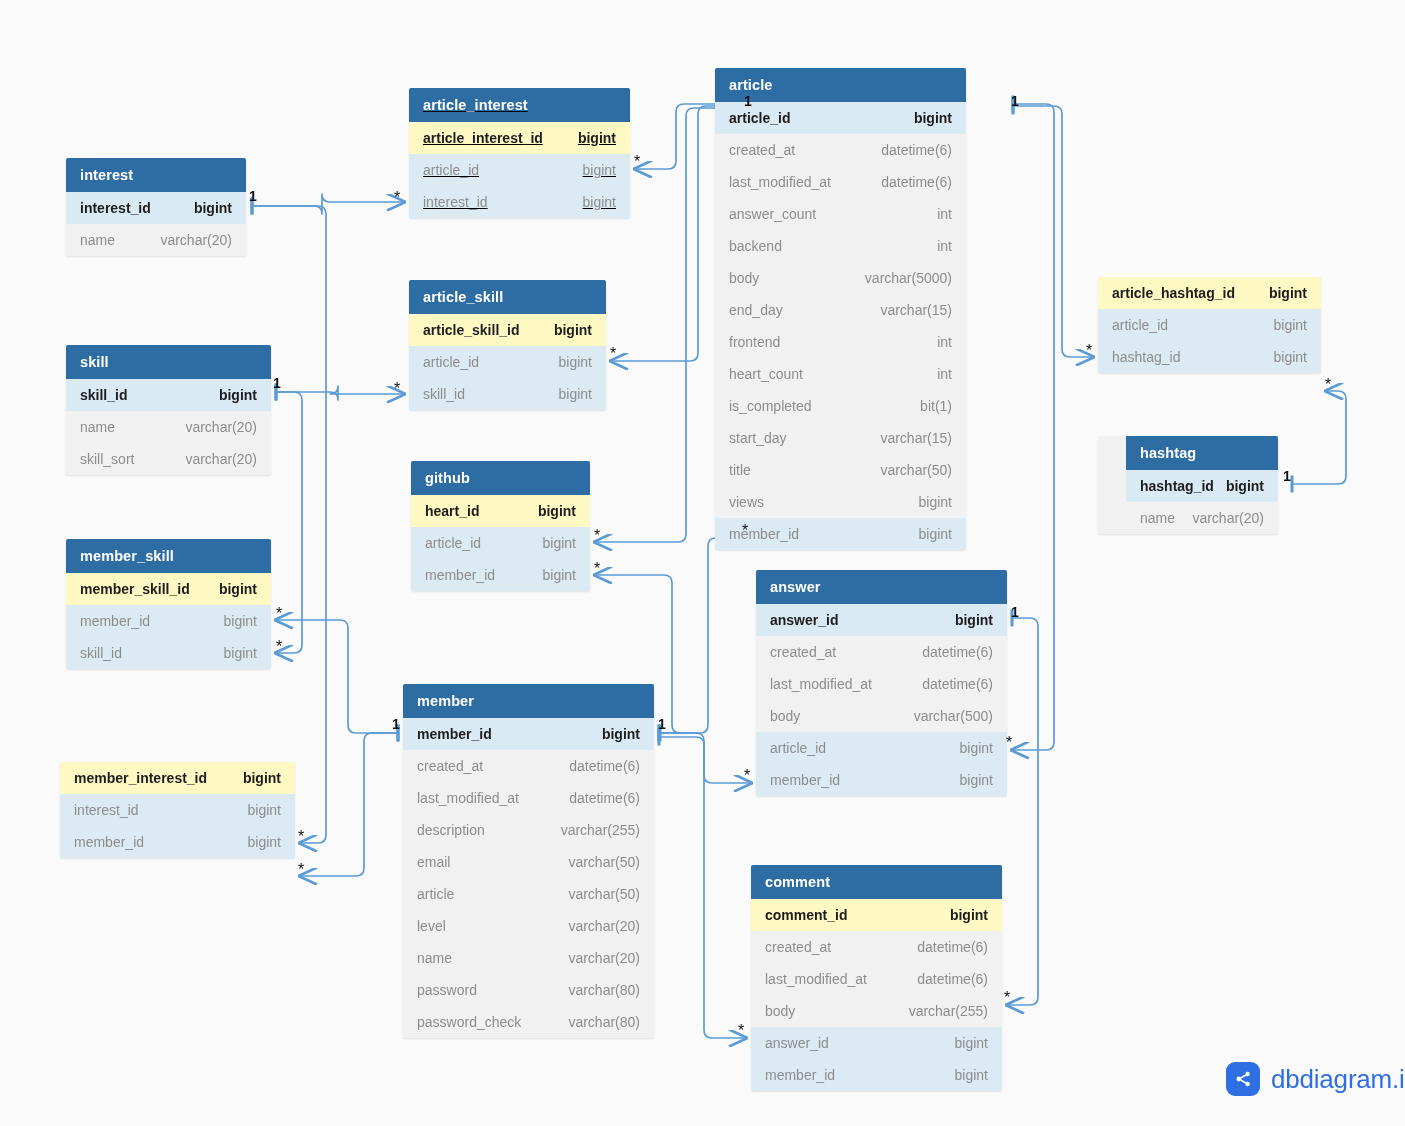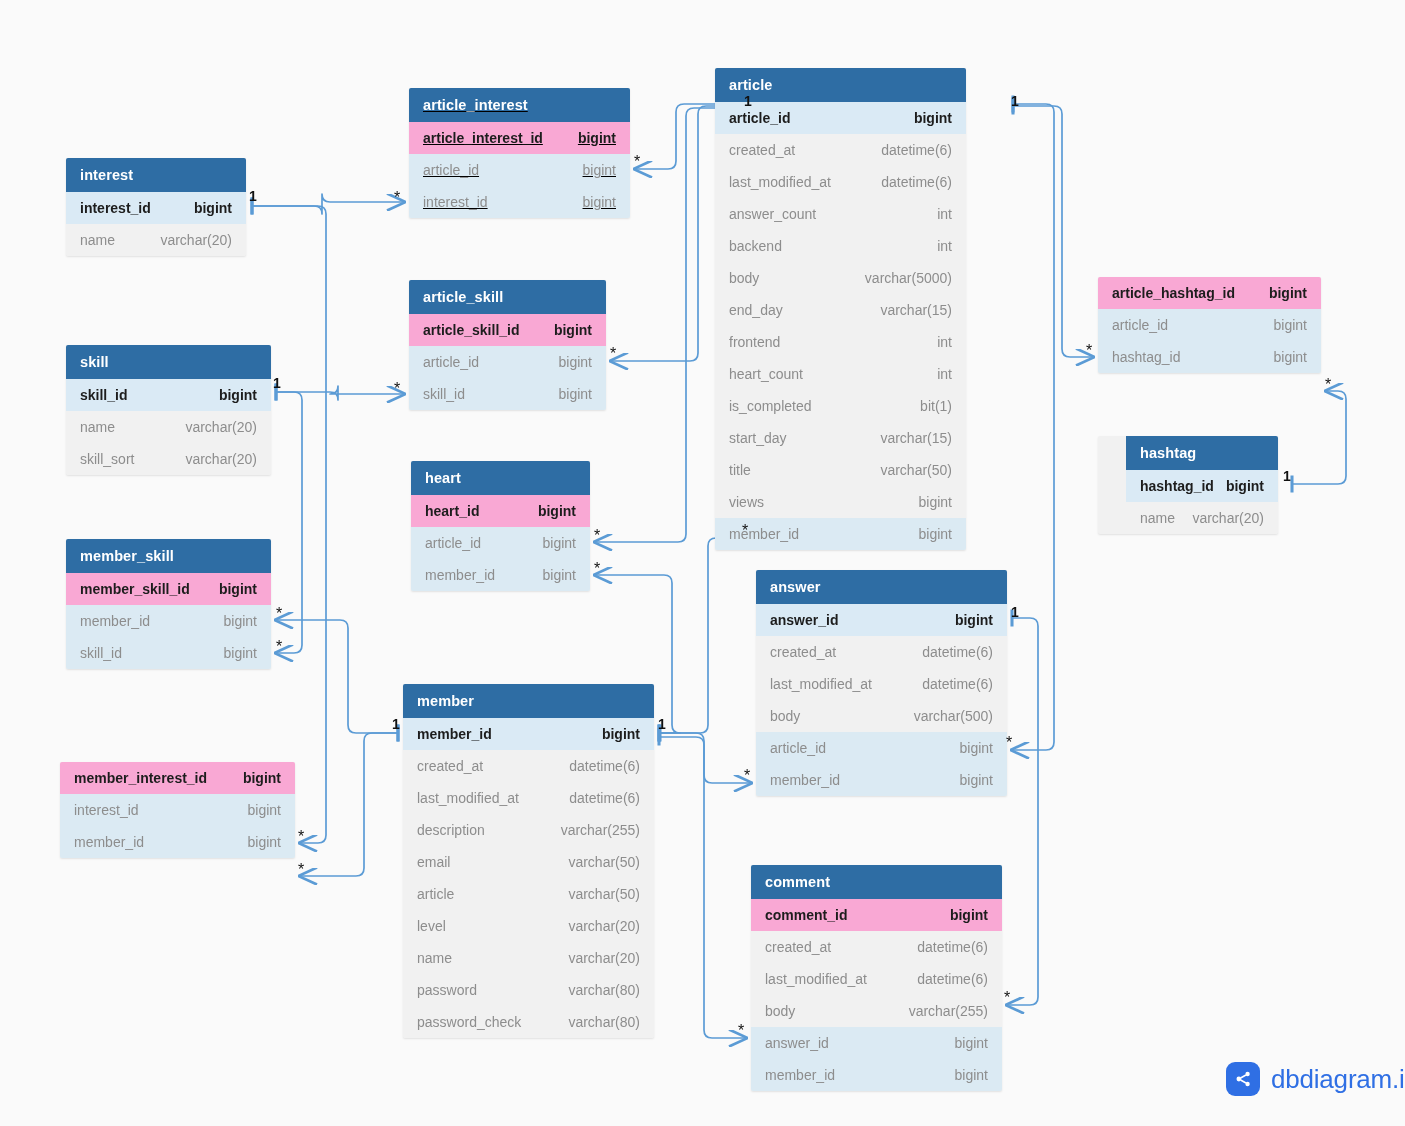--- a/index.html
+++ b/index.html
@@ -32,21 +32,21 @@
     display:flex;
     justify-content:space-between;
     align-items:center;
     padding:8px 14px;
     font-size:14px;
     background:#f1f1f1;
     color:#8d8d8d;
   }
   .row .nm { text-align:left; }
   .row .ty { text-align:right; }
-  .row.pk { font-weight:bold; color:#1d1d1d; background:#f9a8d4; }
+  .row.pk { font-weight:bold; color:#1d1d1d; background:#fef9c3; }
   .row.pk.ref { background:#daeaf5; }
   .row.fk { background:#dbeaf3; }
   .cardlabel {
     position:absolute;
     font-size:14px;
     font-weight:bold;
     color:#111;
     font-family:"Liberation Sans", sans-serif;
   }
   .star {
@@ -191,21 +191,21 @@
         <div class="row fk">
           <span class="nm">article_id</span>
           <span class="ty">bigint</span>
         </div>
         <div class="row fk">
           <span class="nm">skill_id</span>
           <span class="ty">bigint</span>
         </div>
       </div>
       <div class="tbl" style="left: 411px; top: 461px; width: 179px;">
-        <div class="hdr">heart</div>
+        <div class="hdr">github</div>
         <div class="row pk">
           <span class="nm">heart_id</span>
           <span class="ty">bigint</span>
         </div>
         <div class="row fk">
           <span class="nm">article_id</span>
           <span class="ty">bigint</span>
         </div>
         <div class="row fk">
           <span class="nm">member_id</span>

